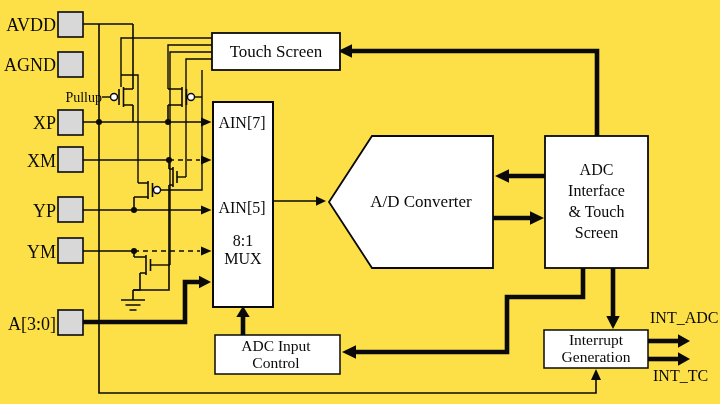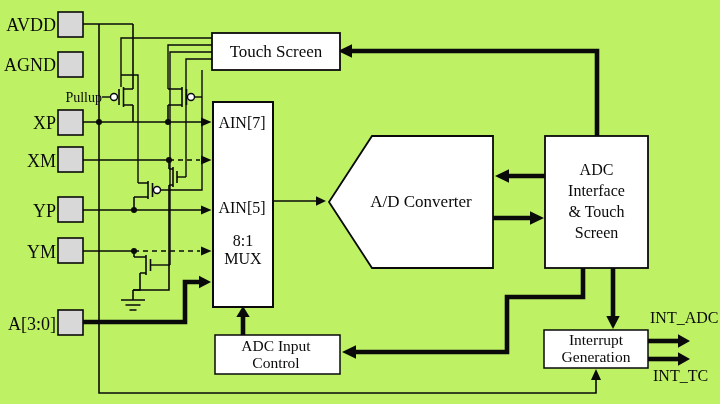--- a/index.html
+++ b/index.html
@@ -1,16 +1,16 @@
 <!DOCTYPE html>
 <html><head>
 <meta charset="utf-8">
 <style>
   html,body{margin:0;padding:0;background:#fcfcfc;}
-  .stage{width:720px;height:404px;position:relative;background:#bef264;overflow:hidden;}
+  .stage{width:720px;height:404px;position:relative;background:#fde047;overflow:hidden;}
   svg{display:block;}
   text{font-family:"Liberation Serif","DejaVu Serif",serif;fill:#0a0a0a;}
   .pin-label{font-size:18px;}
   .pullup-label{font-size:14px;}
   .block-label{font-size:16px;}
   .big-label{font-size:17px;}
   .small-label{font-size:15.5px;}
   .out-label{font-size:16px;}
   .box{fill:#ffffff;stroke:#0a0a0a;stroke-width:1.8;}
   .pad{fill:#d8d8d8;stroke:#0a0a0a;stroke-width:1.6;}

